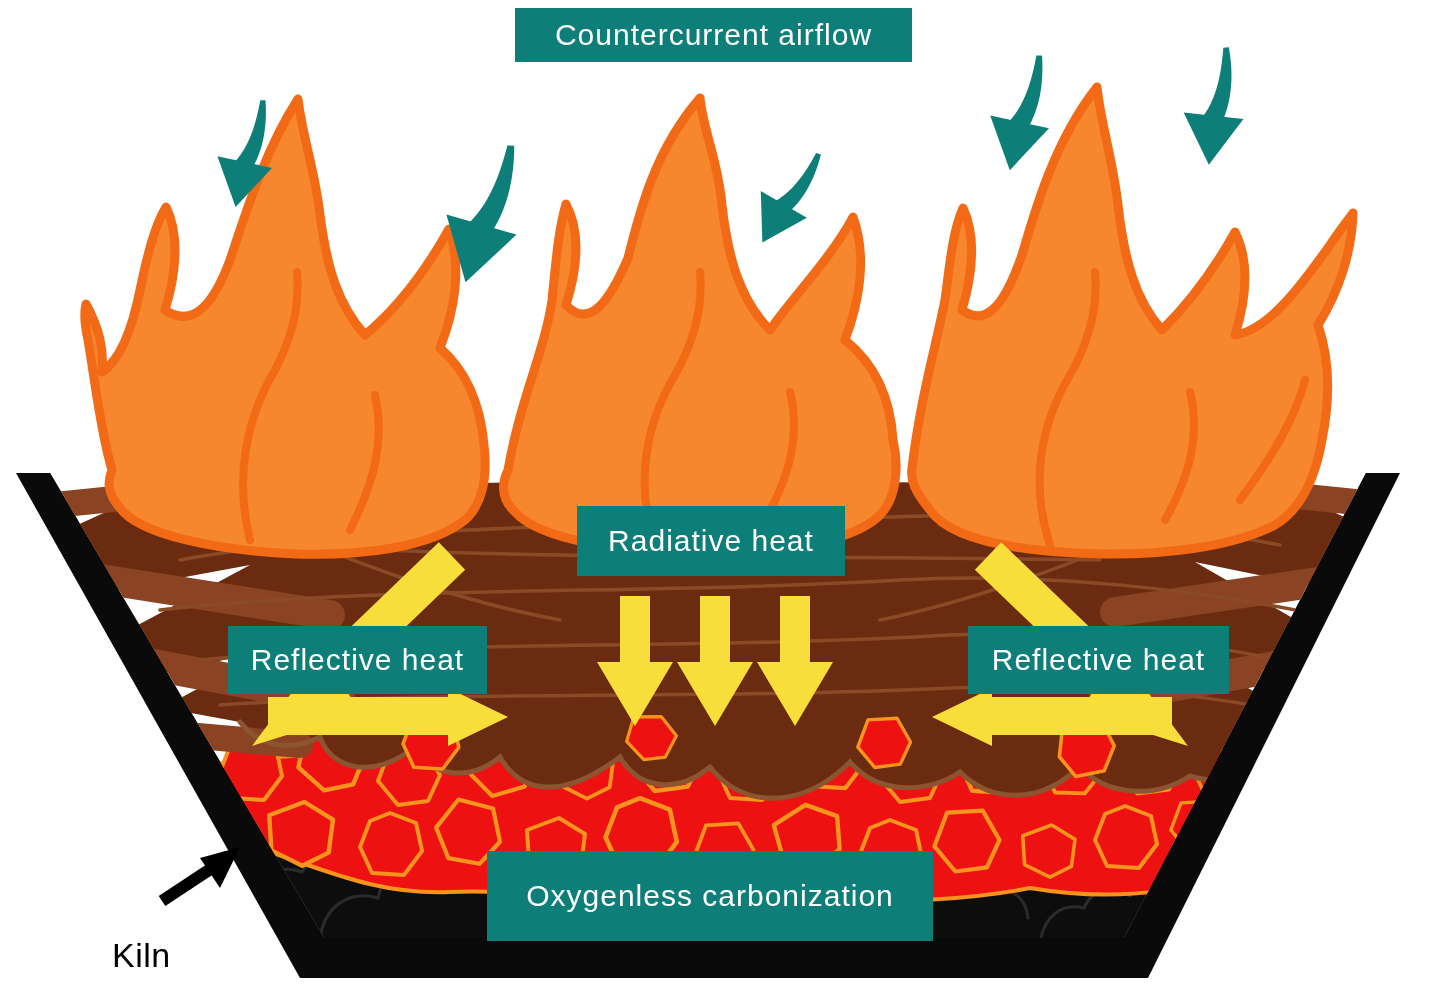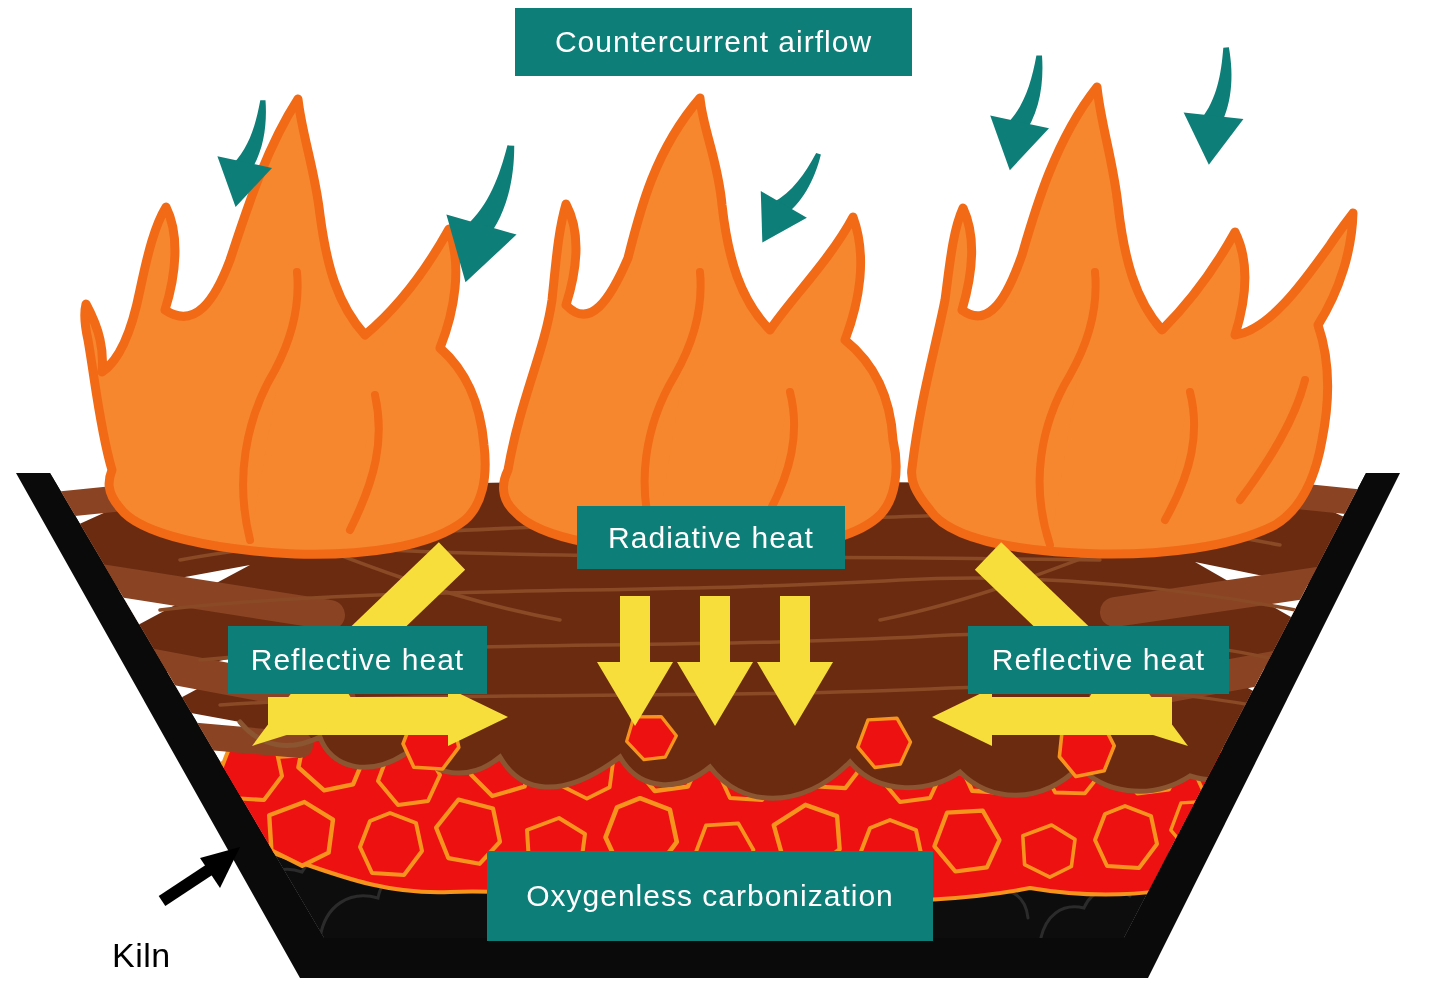--- a/index.html
+++ b/index.html
@@ -188,23 +188,23 @@
     <use href="#tealArrow" class="teal-arrow" transform="translate(993,54) scale(0.7)"></use>
     <use href="#tealArrow" class="teal-arrow" transform="translate(1180,51) scale(0.7) rotate(-6)"></use>
   </g>
 
   <g>
     <path d="M162,901 L215,866" stroke="#000" stroke-width="12" fill="none"></path>
     <polygon points="240,847 200,858 220,888" fill="#000"></polygon>
   </g>
 </svg>
 
-<div class="label" style="left:515px;top:8px;width:397px;height:68px;">Countercurrent airflow</div>
-
-<div class="label" style="left:577px;top:506px;width:268px;height:63px;">Radiative heat</div>
+<div class="label" style="left:515px;top:8px;width:397px;height:54px;">Countercurrent airflow</div>
+
+<div class="label" style="left:577px;top:506px;width:268px;height:70px;">Radiative heat</div>
 
 <div class="label" style="left:228px;top:626px;width:259px;height:68px;">Reflective heat</div>
 
 <div class="label" style="left:968px;top:626px;width:261px;height:68px;">Reflective heat</div>
 
 <div class="label" style="left:487px;top:851px;width:446px;height:90px;">Oxygenless carbonization</div>
 
 <div class="plain-label" style="left:112px;top:936px;">Kiln</div>
 
 </body></html>

